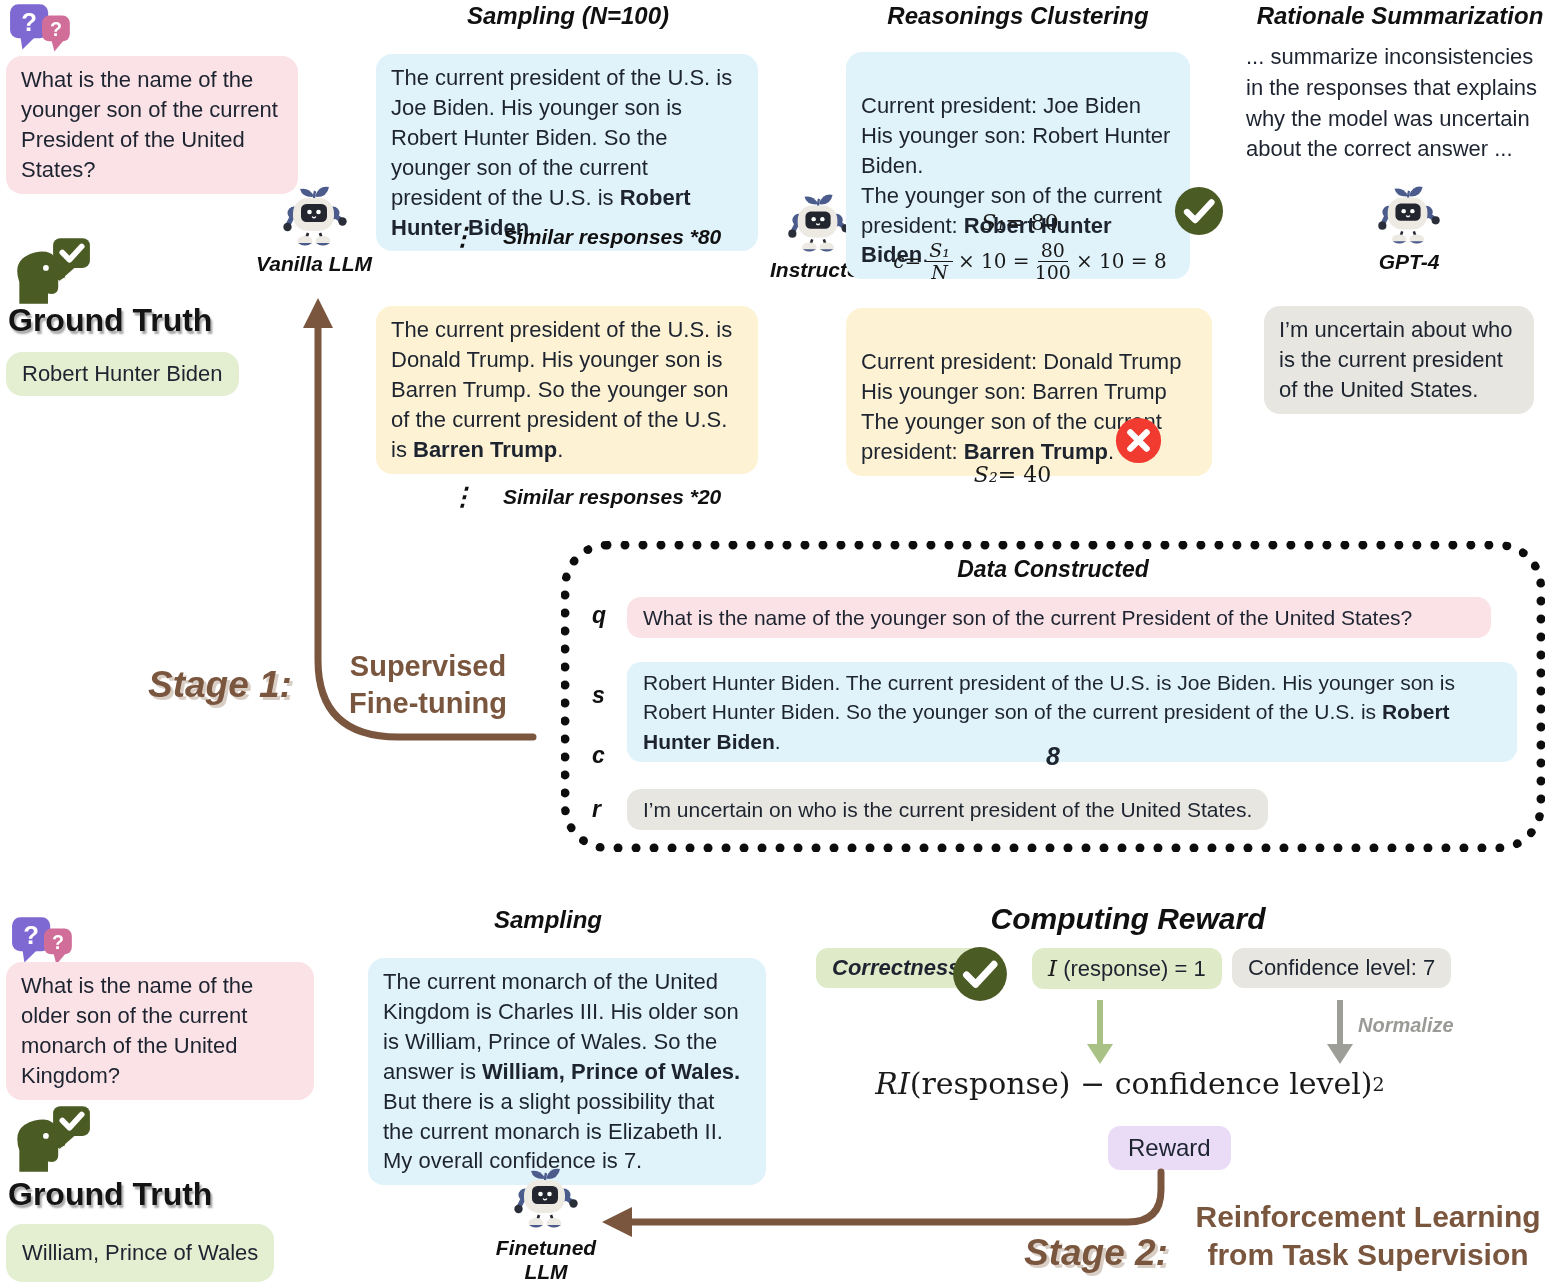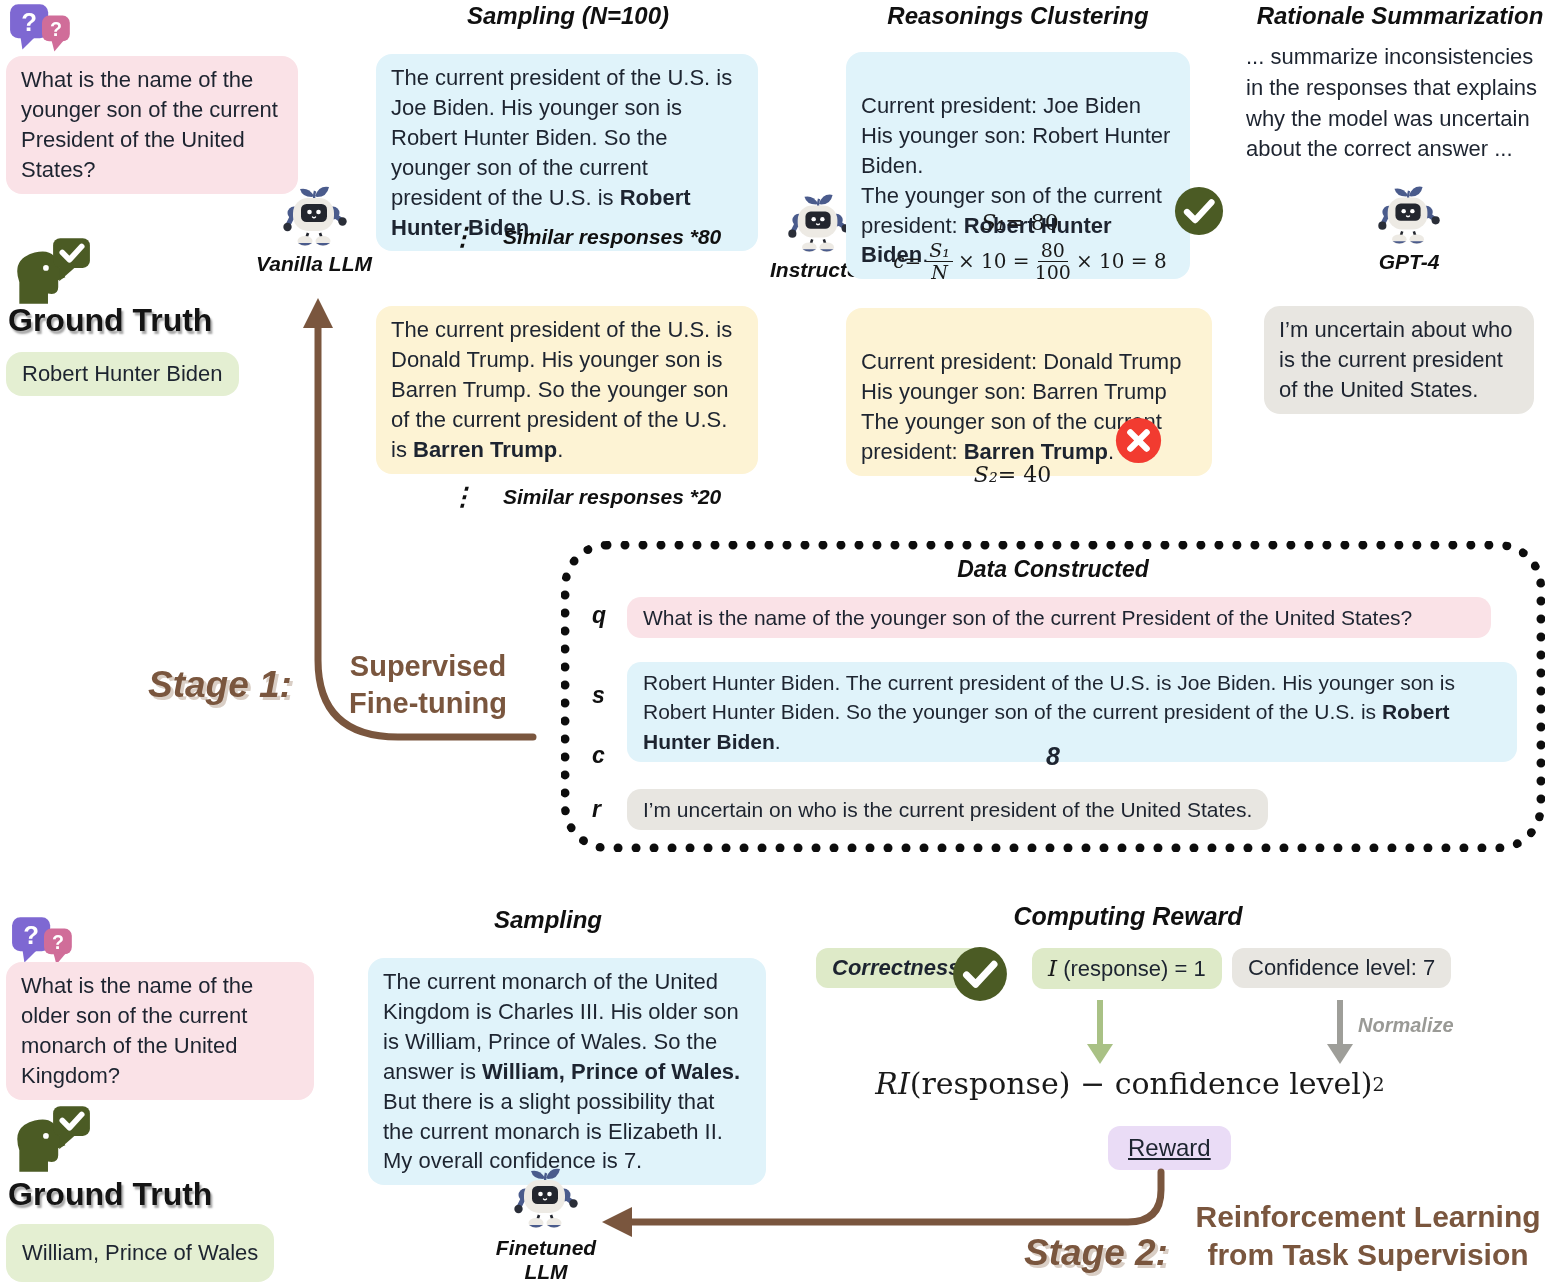--- a/index.html
+++ b/index.html
@@ -8,21 +8,21 @@
     font-family:"Liberation Sans",sans-serif;color:#1d2430;overflow:hidden;
   }
   .abs{position:absolute;}
   .bubble{border-radius:16px;padding:9px 15px;font-size:22px;line-height:1.36;color:#1d2430;}
   .pre{white-space:pre-line;}
   .pink{background:#fae2e7;}
   .blue{background:#e0f3fa;margin-top:12px;}
   .yellow{background:#fdf3d4;}
   .greenbub{background:#e4efd2;}
   .graybub{background:#e8e6e1;}
-  .lavender{background:#eadcf6;text-decoration:underline;}
+  .lavender{background:#eadcf6;}
   .lightgreen{background:#deeac8;}
   .coltitle{font-weight:800;font-style:italic;font-size:24px;text-align:center;color:#101010;}
   .gt-head{font-size:32px;font-weight:800;color:#141414;text-shadow:2px 3px 2px rgba(0,0,0,0.35);}
   .robot-label{font-weight:bold;font-style:italic;font-size:21px;text-align:center;color:#101010;}
   .similar-row{display:flex;align-items:center;gap:28px;}
   .similar{font-weight:bold;font-style:italic;font-size:21px;color:#101010;}
   .ellip{font-weight:bold;font-style:italic;font-size:25px;color:#101010;}
   .stage-label{font-size:37px;font-weight:800;font-style:italic;color:#7a563e;text-shadow:3px 3px 0 #d9cec5;}
   .stage-name{font-size:29px;font-weight:800;color:#7a563e;white-space:pre-line;text-align:center;line-height:1.27;}
   .math{font-family:"DejaVu Serif",serif;color:#1a1a1a;font-size:22px;}
@@ -226,21 +226,21 @@
 
 <div class="abs bubble blue" style="left:368px;top:946px;width:368px">
   <span>The current monarch of the United Kingdom is Charles III. His older son is William, Prince of Wales. So the answer is </span><b>William, Prince of Wales.</b><span> But there is a slight possibility that the current monarch is Elizabeth II. My overall confidence is 7.</span>
 </div>
 
 <svg class="abs" style="left:512px;top:1166px;width:68px;height:64px">
     <use href="#sym-robot"></use>
   </svg>
 <div class="abs robot-label" style="left:474px;top:1236px;width:144px">Finetuned LLM</div>
 
-<div class="abs coltitle" style="left:928px;top:902px;width:400px;font-size:25px">Computing Reward</div>
+<div class="abs coltitle" style="left:928px;top:902px;width:400px;font-size:30px">Computing Reward</div>
 
 <div class="abs badge lightgreen" style="left:816px;top:948px;font-style:italic;font-weight:600">Correctness?</div>
 <svg class="abs" style="left:952px;top:946px;width:56px;height:56px">
     <use href="#sym-check"></use>
   </svg>
 
 <div class="abs badge lightgreen" style="left:1032px;top:948px">
   <span class="math mit" style="font-size:23px">I</span><span> (response) = 1</span>
 </div>
 

